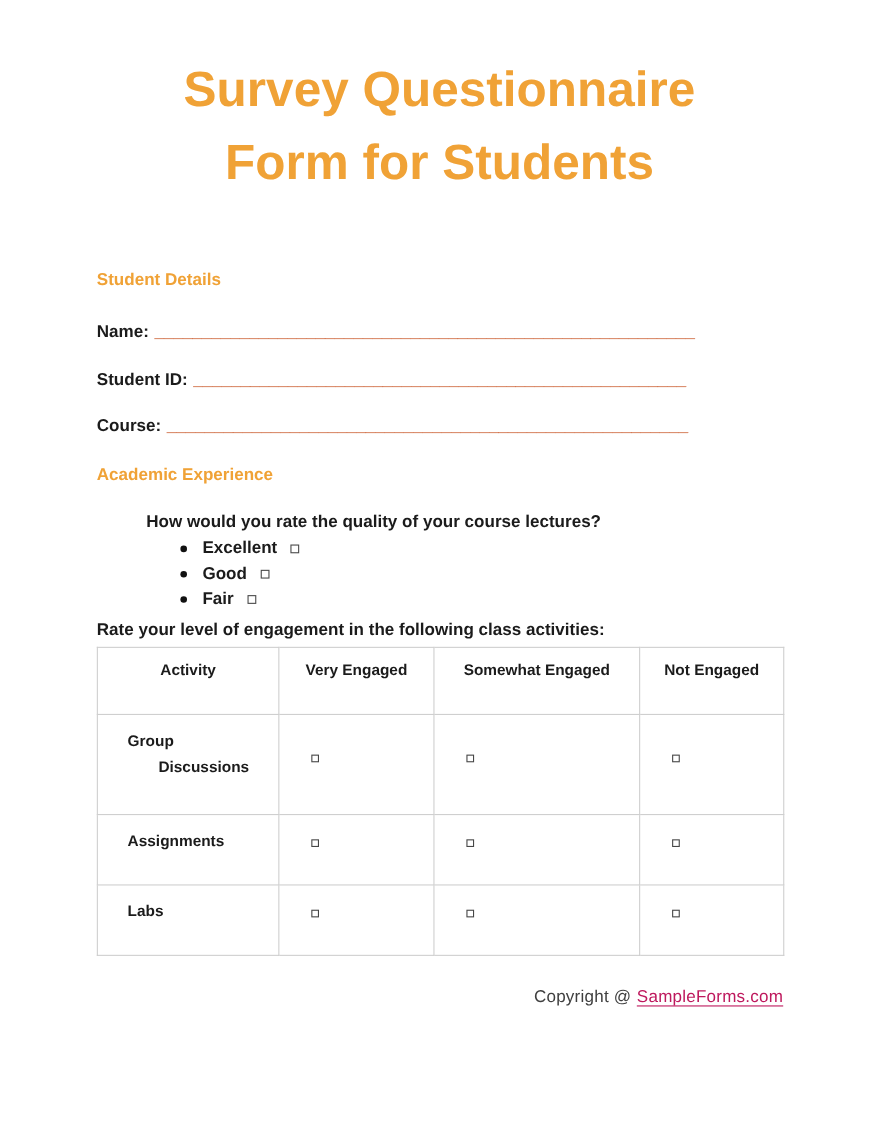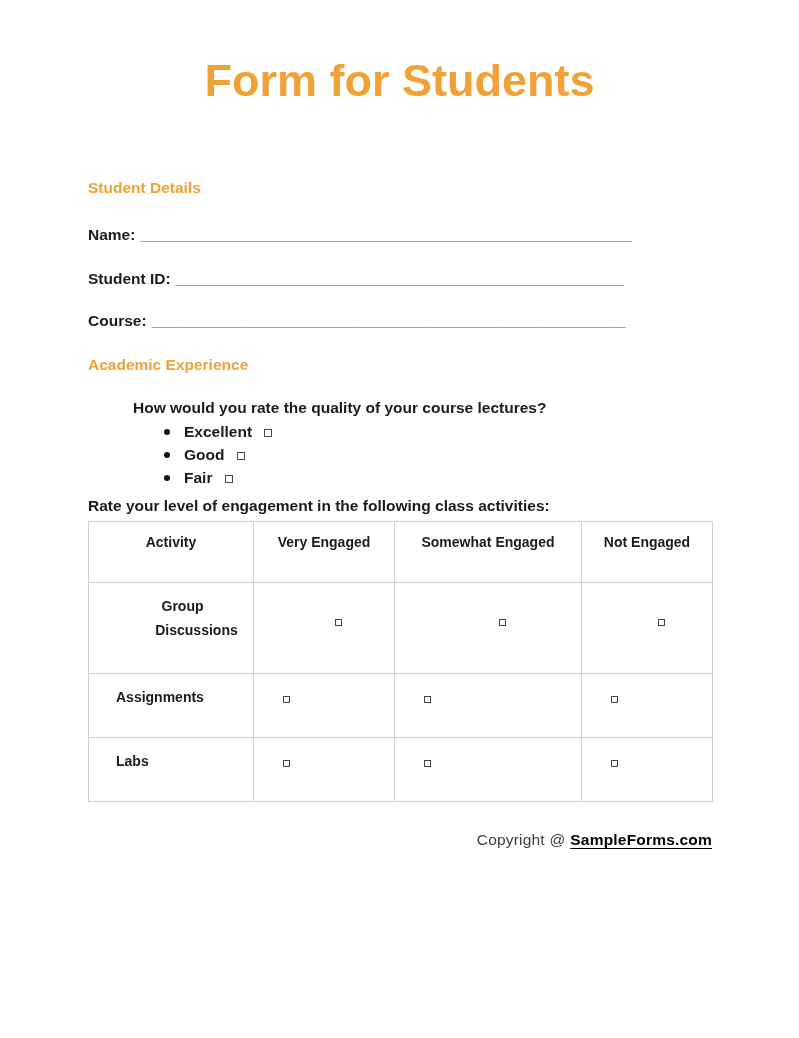--- a/index.html
+++ b/index.html
@@ -100,52 +100,53 @@
   }
   table.engagement td {
     vertical-align: top;
     font-size: 14px;
     font-weight: bold;
     color: #1b1b1b;
   }
   td.activity { padding: 15px 4px 0 27px; }
   td.check    { padding: 16px 0 0 29px; }
   tr.row-std td { height: 64px; }
-  tr.row-tall td { height: 91px; text-align: center; }
+  tr.row-tall td { height: 91px; }
   tr.row-tall td.check { padding-top: 30px; }
   .activity-line2 { display: block; padding-left: 28px; margin-top: 8px; }
   .cbx-sm {
     display: inline-block;
     width: 7px;
     height: 7px;
     border: 1px solid #474747;
   }
 
   .footer {
     margin-top: 27px;
     text-align: right;
     font-size: 15.5px;
     line-height: 22px;
     color: #3f3f3f;
     letter-spacing: 0.2px;
   }
   .footer .prefix { margin-right: 5px; }
   .footer .link {
-    color: #000000;
-    font-weight: bold;
+    color: #be185d;
+    font-weight: normal;
     text-decoration: underline;
     text-underline-offset: 3px;
   }
 </style>
 </head>
 <body>
 
 <div class="page">
 
   <h1 class="title">
+    <div>Survey Questionnaire</div>
     <div>Form for Students</div>
   </h1>
 
   <div class="content">
 
     <div class="sec-heading sd-heading">Student Details</div>
 
     <div class="field field-name">
       <span>Name:</span><span class="blank-line">_________________________________________________________</span>
     </div>

